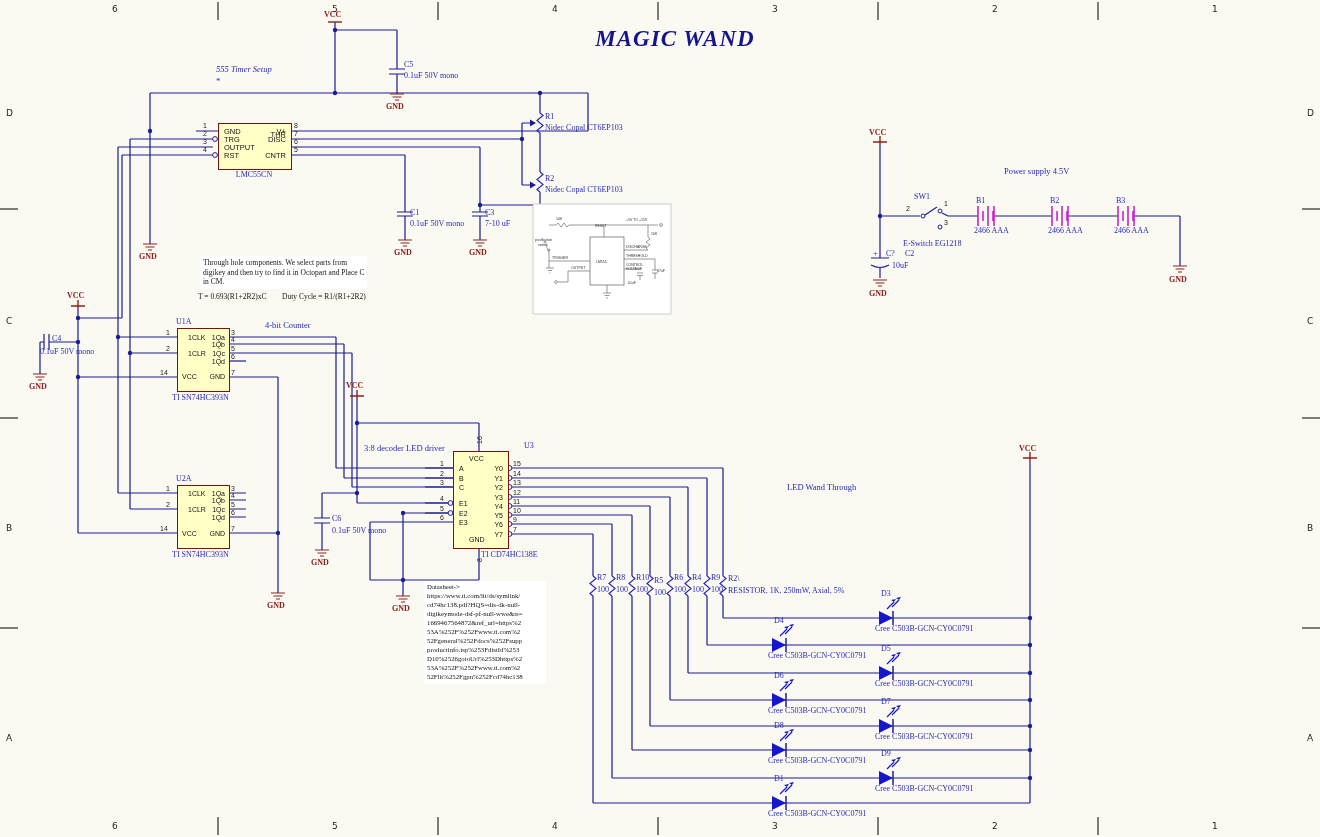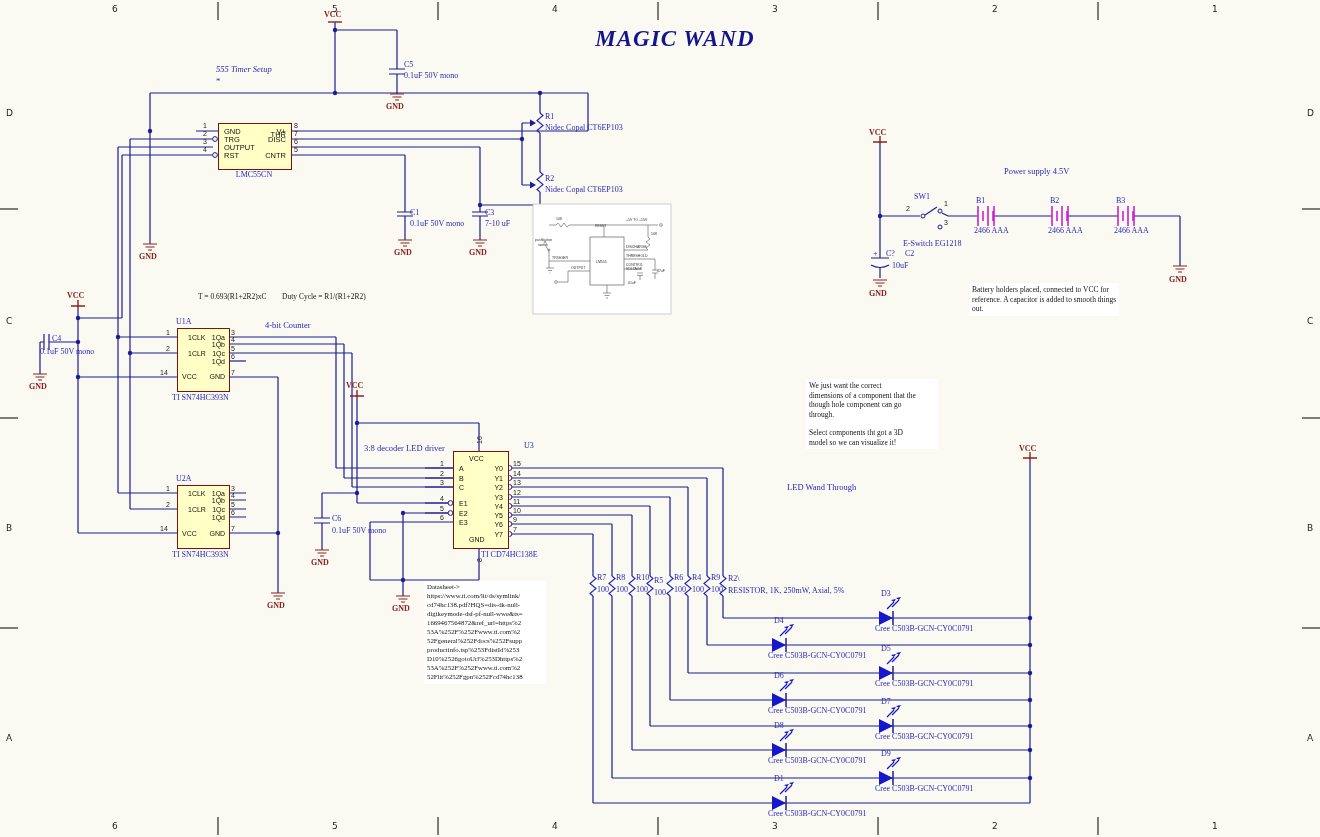--- a/index.html
+++ b/index.html
@@ -490,46 +490,37 @@
   <span class="pn" style="left:906px;top:205px">2</span>
   <span class="pn" style="left:944px;top:219px">3</span>
 
   <span class="abs bl9 it" style="left:216px;top:64px">555 Timer Setup</span>
   <span class="abs bl9" style="left:216px;top:76px">*</span>
   <span class="abs bl9" style="left:265px;top:320px">4-bit Counter</span>
   <span class="abs bl9" style="left:364px;top:443px">3:8 decoder LED driver</span>
   <span class="abs bl9" style="left:787px;top:482px">LED Wand Through</span>
   <span class="abs bl9" style="left:1004px;top:166px">Power supply 4.5V</span>
 
+  <div class="notebox" style="left:200px;top:256px">
+    <div>Through hole components. We select parts from</div>
+    <div>digikey and then try to find it in Octopart and Place C</div>
+    <div>in CM.</div>
+  </div>
   <span class="abs blk" style="left:198px;top:292px">T = 0.693(R1+2R2)xC</span>
   <span class="abs blk" style="left:282px;top:292px">Duty Cycle = R1/(R1+2R2)</span>
 
 
   <div class="notebox nb-small" style="left:424px;top:581px;width:116px">
     <div>Datasheet-&gt;</div>
     <div>https://www.ti.com/lit/ds/symlink/</div>
     <div>cd74hc138.pdf?HQS=dis-dk-null-</div>
     <div>digikeymode-dsf-pf-null-wwe&amp;ts=</div>
     <div>1669467564872&amp;ref_url=https%2</div>
     <div>53A%252F%252Fwww.ti.com%2</div>
     <div>52Fgeneral%252Fdocs%252Fsupp</div>
     <div>productinfo.tsp%253FdistId%253</div>
     <div>D10%2526gotoUrl%253Dhttps%2</div>
     <div>53A%252F%252Fwww.ti.com%2</div>
     <div>52Flit%252Fgpn%252Fcd74hc138</div>
   </div>
 
-  <div class="notebox" style="left:806px;top:379px;width:126px">
-    <div>We just want the correct</div>
-    <div>dimensions of a component that the</div>
-    <div>though hole component can go</div>
-    <div>through.</div>
-    <div></div>
-    <div>Select components tht got a 3D</div>
-    <div>model so we can visualize it!</div>
-  </div>
-
-  <div class="notebox" style="left:969px;top:283px">
-    <div>Battery holders placed, connected to VCC for</div>
-    <div>reference. A capacitor is added to smooth things</div>
-    <div>out.</div>
-  </div>
+
 </div>
 
 </body></html>

